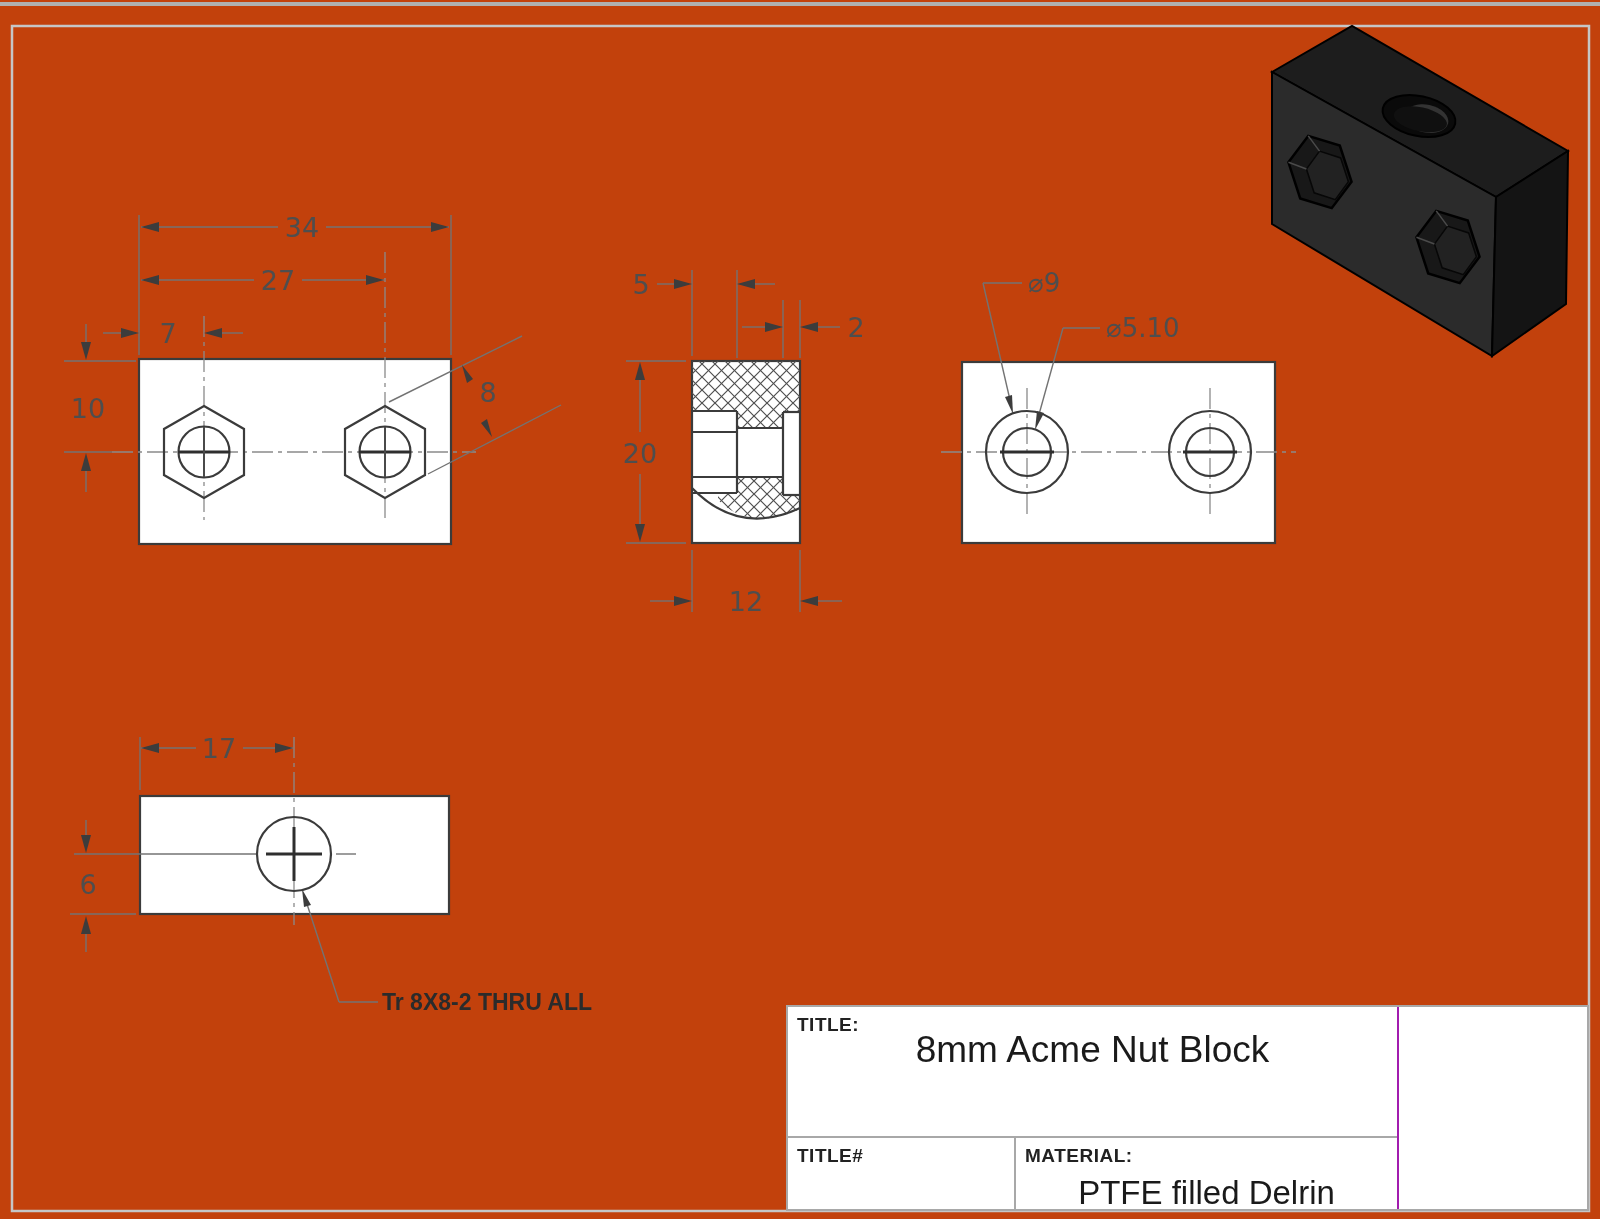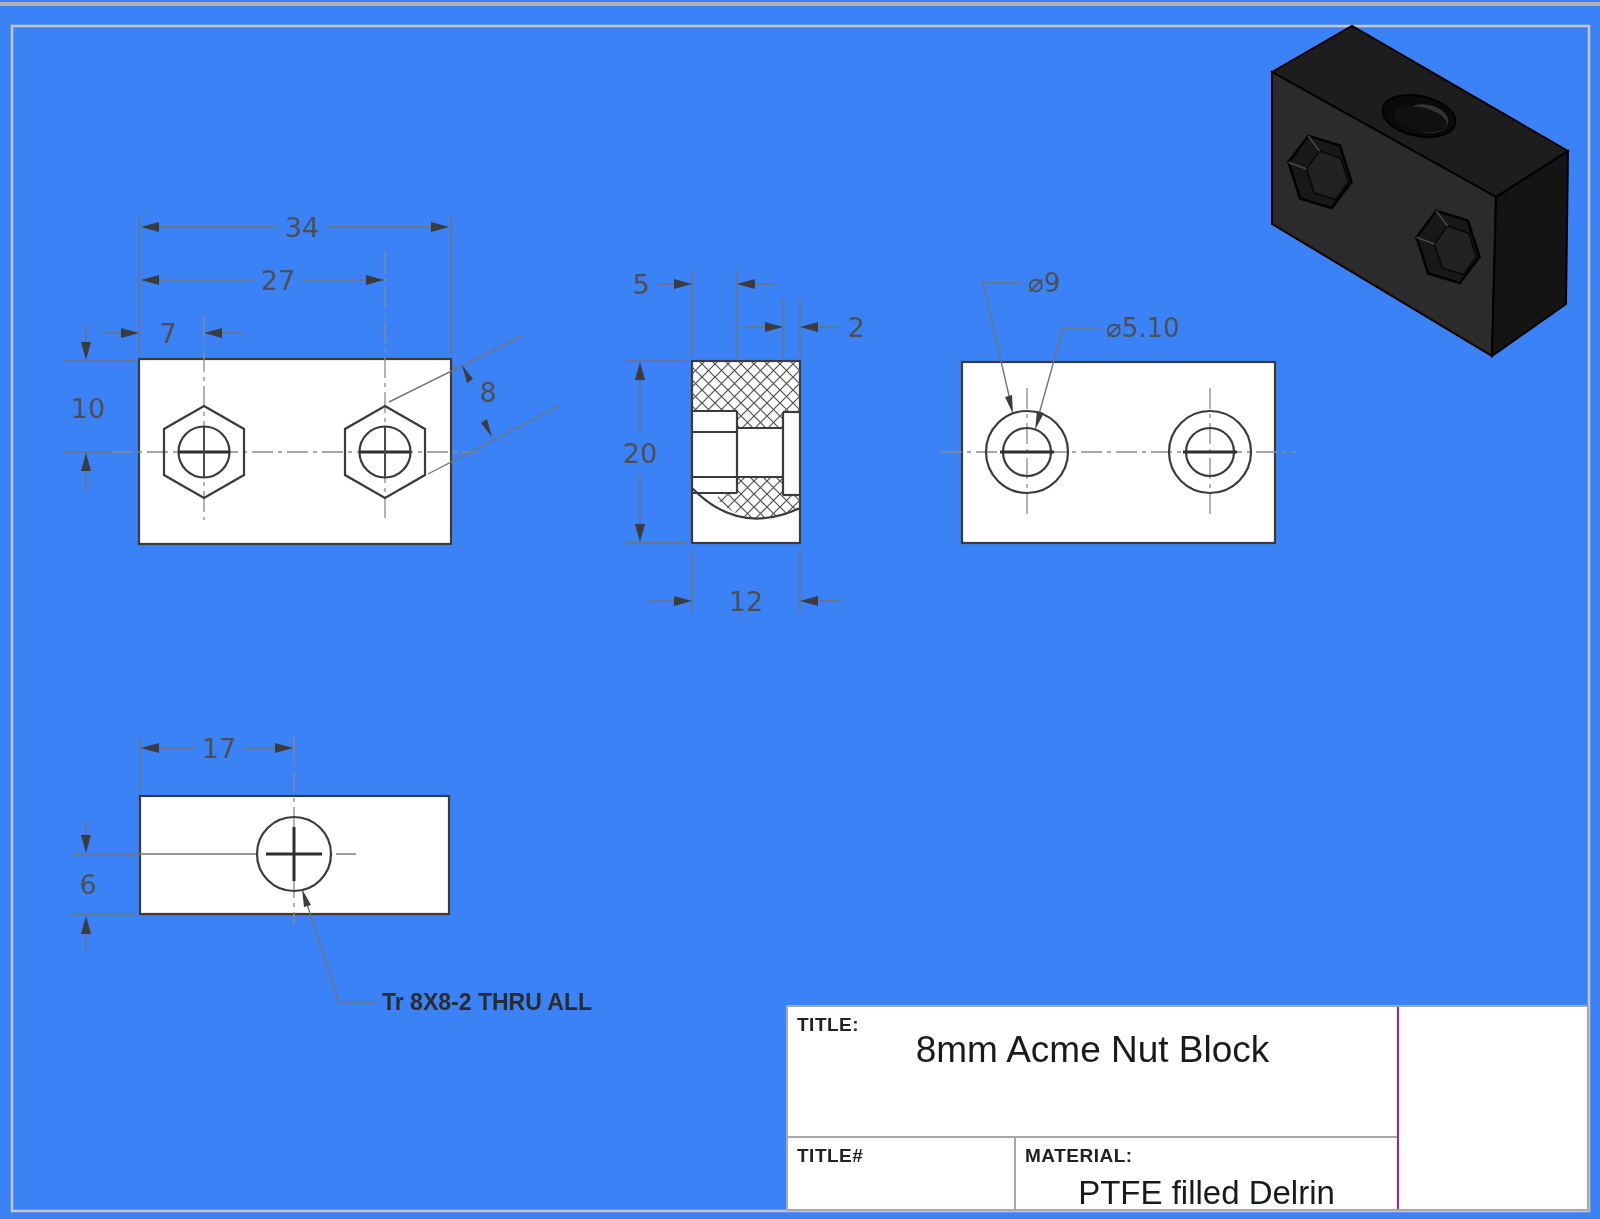--- a/index.html
+++ b/index.html
@@ -1,16 +1,16 @@
 <!DOCTYPE html>
 <html><head>
 <meta charset="utf-8">
 <style>
   html,body{margin:0;padding:0;background:#ffffff;}
-  .sheet{position:relative;width:1600px;height:1219px;background:#3b82f6;overflow:hidden;
+  .sheet{position:relative;width:1600px;height:1219px;background:#c2410c;overflow:hidden;
          font-family:"Liberation Sans",sans-serif;text-decoration:underline;}
   svg{position:absolute;left:0;top:0;}
 
   
   .obj{stroke:#3b3b3b;stroke-width:2.2;fill:none;stroke-linejoin:miter;}
   .objw{stroke:#3b3b3b;stroke-width:2.2;fill:#ffffff;}
   .bold{stroke:#2e2e2e;stroke-width:3;fill:none;}
   .mid{stroke:#4a4a4a;stroke-width:2;fill:none;}
   .dim{stroke:#737373;stroke-width:1.4;fill:none;}
   .cl{stroke:#8a8a8a;stroke-width:1.3;fill:none;stroke-dasharray:21 5 4 5;}

